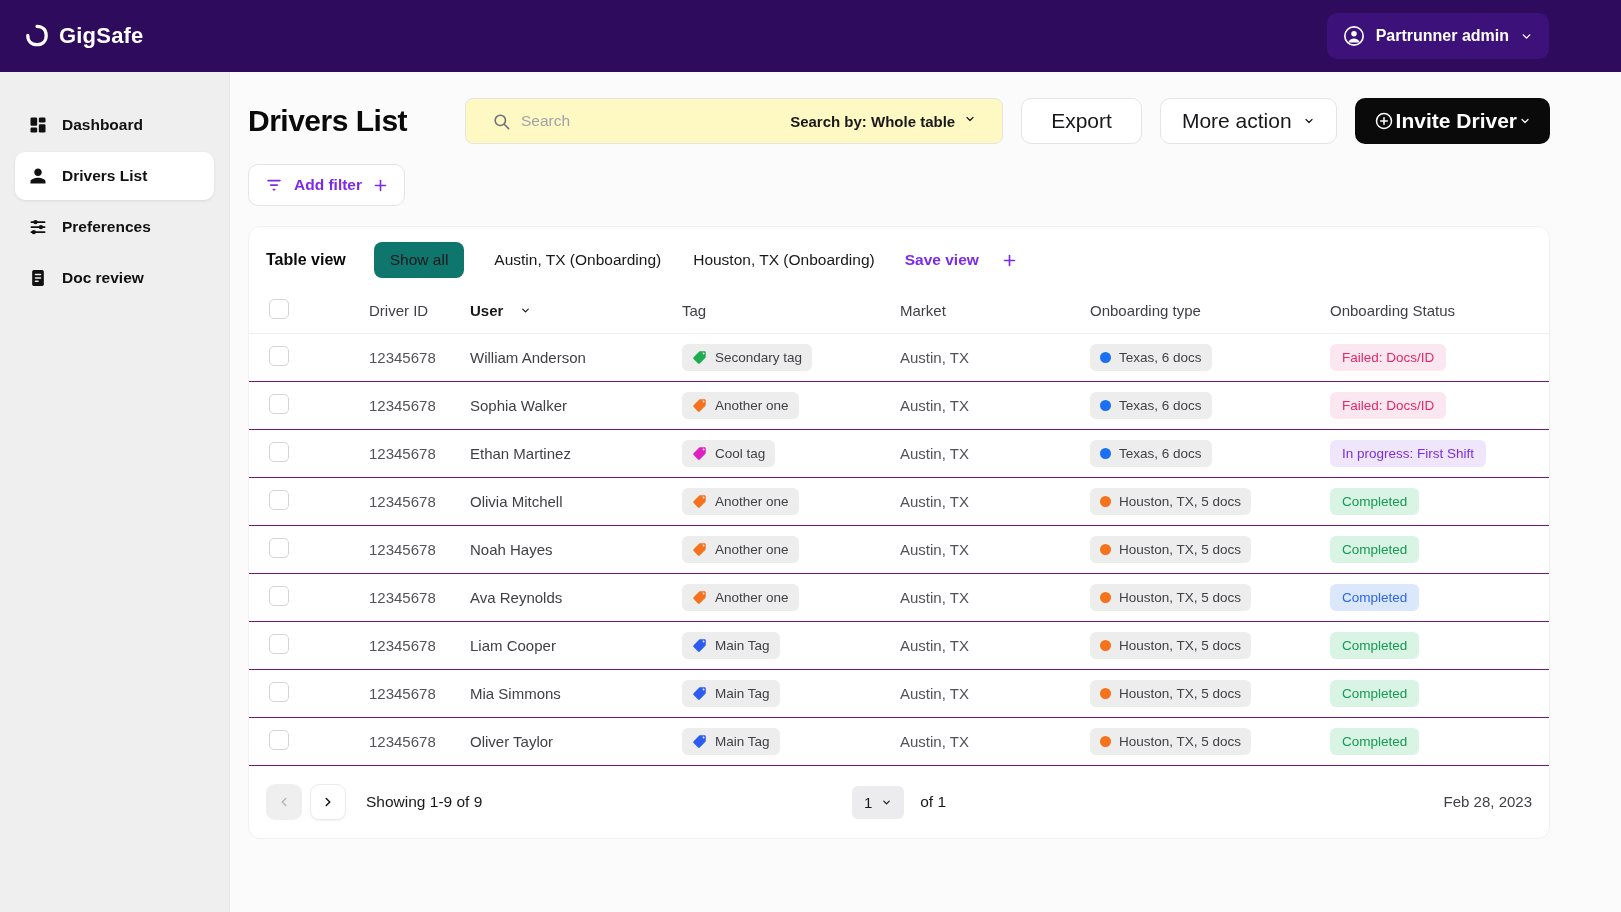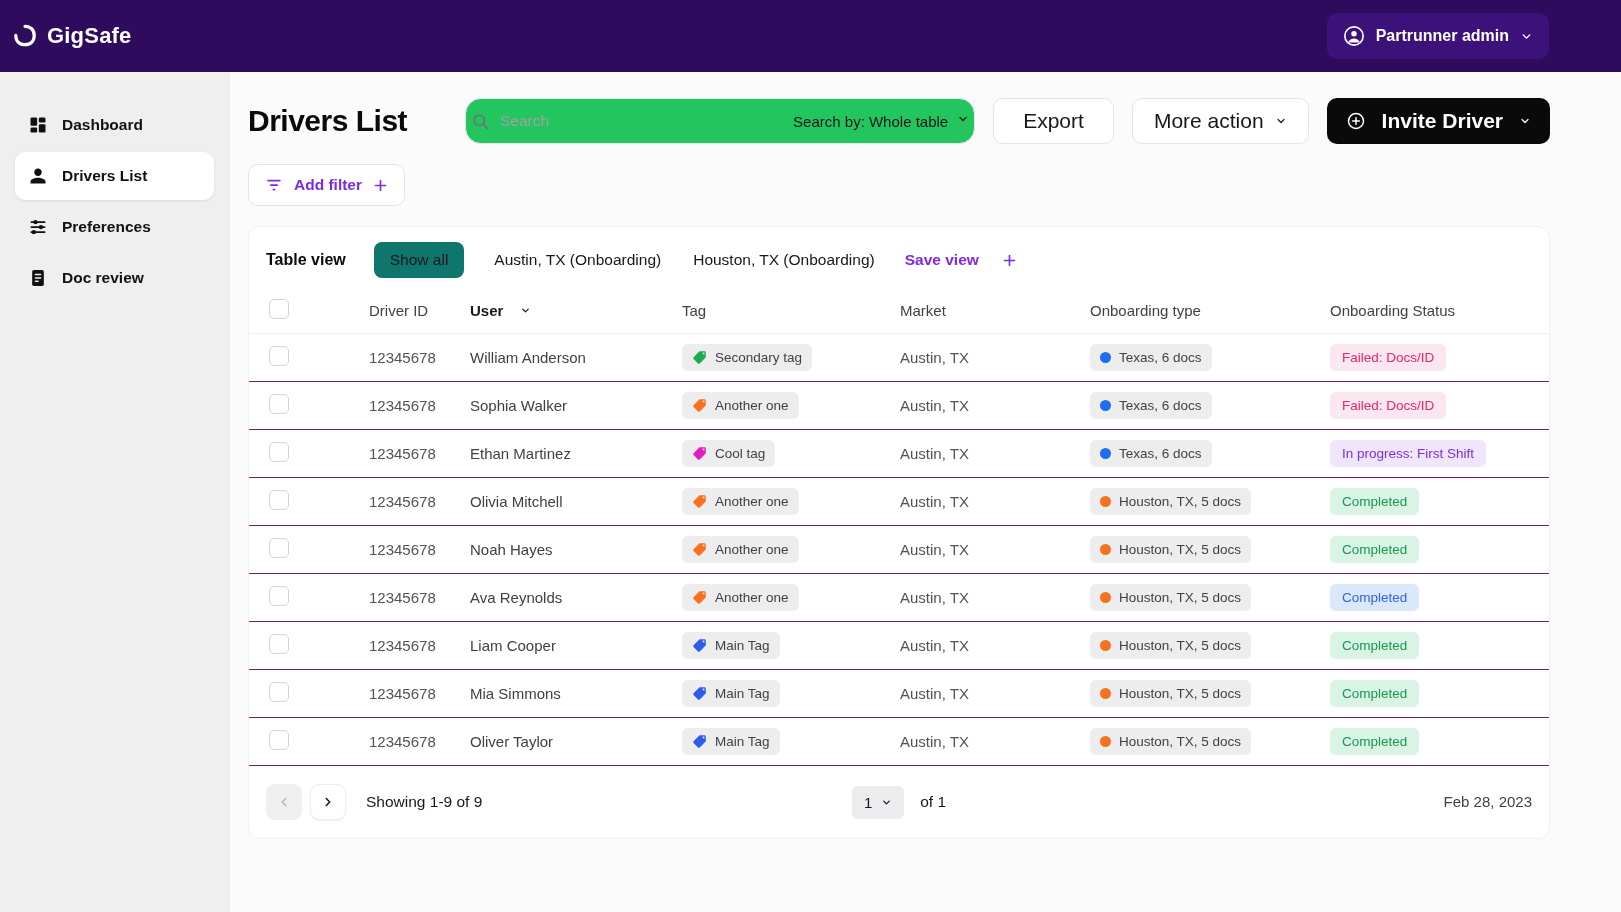--- a/index.html
+++ b/index.html
@@ -1,45 +1,45 @@
 <!DOCTYPE html>
 <html><head>
 <meta charset="utf-8">
 <style>
   * { margin:0; padding:0; box-sizing:border-box; }
   html,body { width:1621px; height:912px; overflow:hidden; font-family:"Liberation Sans", sans-serif; background:#fbfbfb; }
 
   
-  .topbar { height:72px; background:#2e0b5c; display:flex; align-items:center; justify-content:space-between; padding:0 72px 0 12px; }
+  .topbar { height:72px; background:#2e0b5c; display:flex; align-items:center; justify-content:space-between; padding:0 72px 0 24px; }
   .brand { display:flex; align-items:center; gap:9px; color:#fff; }
   .brand svg { width:26px; height:26px; }
   .brand-name { font-size:22px; font-weight:800; letter-spacing:.2px; }
   .admin-pill { background:#3c1179; border-radius:10px; height:46px; display:flex; align-items:center; gap:11px; padding:0 16px; color:#fff; font-weight:700; font-size:16px; cursor:pointer; }
   .admin-pill svg { flex:none; }
 
   
   .shell { display:flex; height:840px; }
   .sidebar { width:230px; flex:none; background:#efefef; border-right:1px solid #e7e7e7; padding-top:26px; }
   .side-item { display:flex; align-items:center; gap:14px; height:48px; margin:3px 15px; padding:0 13px; border-radius:10px; font-weight:700; font-size:15.5px; color:#111; cursor:pointer; }
   .side-item.active { background:#fff; box-shadow:0 1px 3px rgba(0,0,0,.09); }
   .side-item svg { width:20px; height:20px; flex:none; }
 
   .main { flex:1; padding:26px 71px 0 18px; background:#fbfbfb; }
 
   
   .header { display:flex; align-items:center; gap:18px; }
   .page-title { font-size:30px; font-weight:800; color:#0a0a0a; letter-spacing:-.5px; width:199px; flex:none; }
-  .search { flex:1; height:46px; background:#22c55e; border:1px solid #e4e4e7; border-radius:16px; display:flex; align-items:center; gap:10px; padding:0 5px; }
+  .search { flex:1; height:46px; background:#fef9c3; border:1px solid #e4e4e7; border-radius:8px; display:flex; align-items:center; gap:10px; padding:0 26px; }
   .search input { border:none; outline:none; flex:1; font-size:15.5px; color:#333; background:transparent; font-family:inherit; }
   .search input::placeholder { color:#a1a1aa; }
-  .search-by { display:flex; align-items:flex-start; gap:9px; font-size:15px; color:#18181b; white-space:nowrap; cursor:pointer; }
+  .search-by { display:flex; align-items:flex-start; gap:9px; font-size:15px; color:#18181b; white-space:nowrap; cursor:pointer;font-weight:bold; }
   .btn { height:46px; border-radius:10px; border:1px solid #e4e4e7; background:#fff; font-size:21px; color:#18181b; display:flex; align-items:center; justify-content:center; white-space:nowrap; cursor:pointer; font-family:inherit; }
   .btn-export { padding:0 29px; }
   .btn-more { padding:0 21px; gap:11px; }
-  .btn-invite { background:#0a0a0a; color:#fff; border:none; font-weight:600; gap:16px; padding:0 19px; }
+  .btn-invite { background:#0a0a0a; color:#fff; border:none; font-weight:600; gap:2px; padding:0 19px; }
 
   
   .filter-row { margin-top:20px; }
   .add-filter { display:inline-flex; align-items:center; gap:11px; height:42px; padding:0 16px; background:#fff; border:1px solid #e4e4e7; border-radius:10px; color:#7d2ae8; font-weight:700; font-size:15.5px; cursor:pointer; }
 
   
   .card { margin-top:20px; background:#fff; border:1px solid #f1f1f2; border-radius:12px; }
   .tabs { display:flex; align-items:center; gap:28px; padding:15px 17px 10px; }
   .table-view-label { font-weight:800; font-size:16px; color:#0a0a0a; }
   .tab { font-size:15.5px; color:#18181b; cursor:pointer; padding:9px 2px; }

